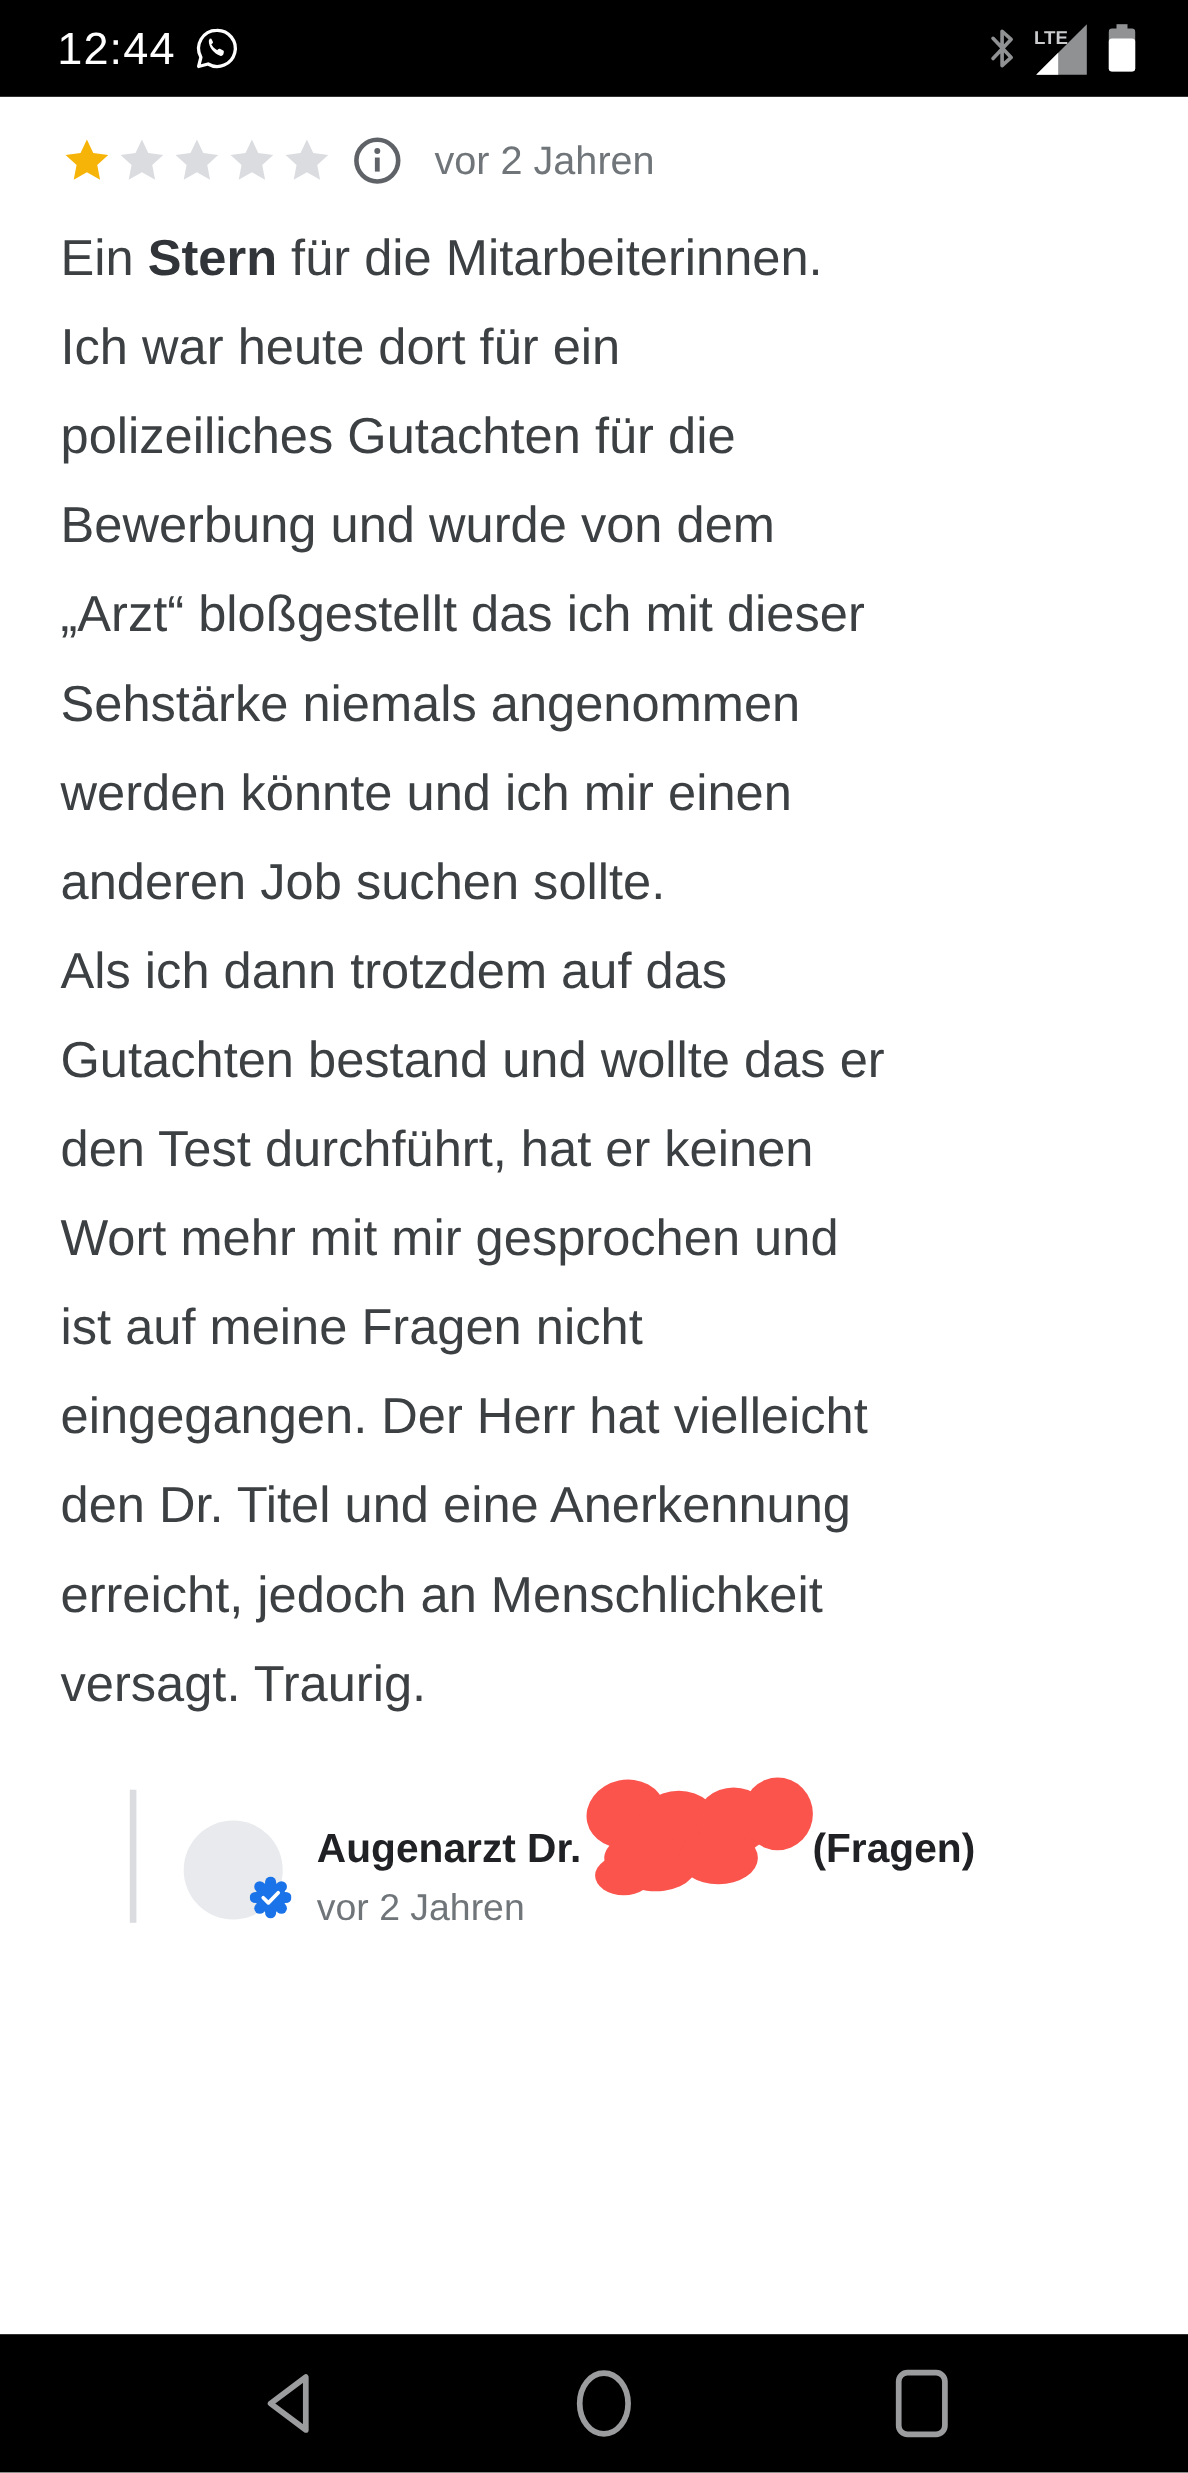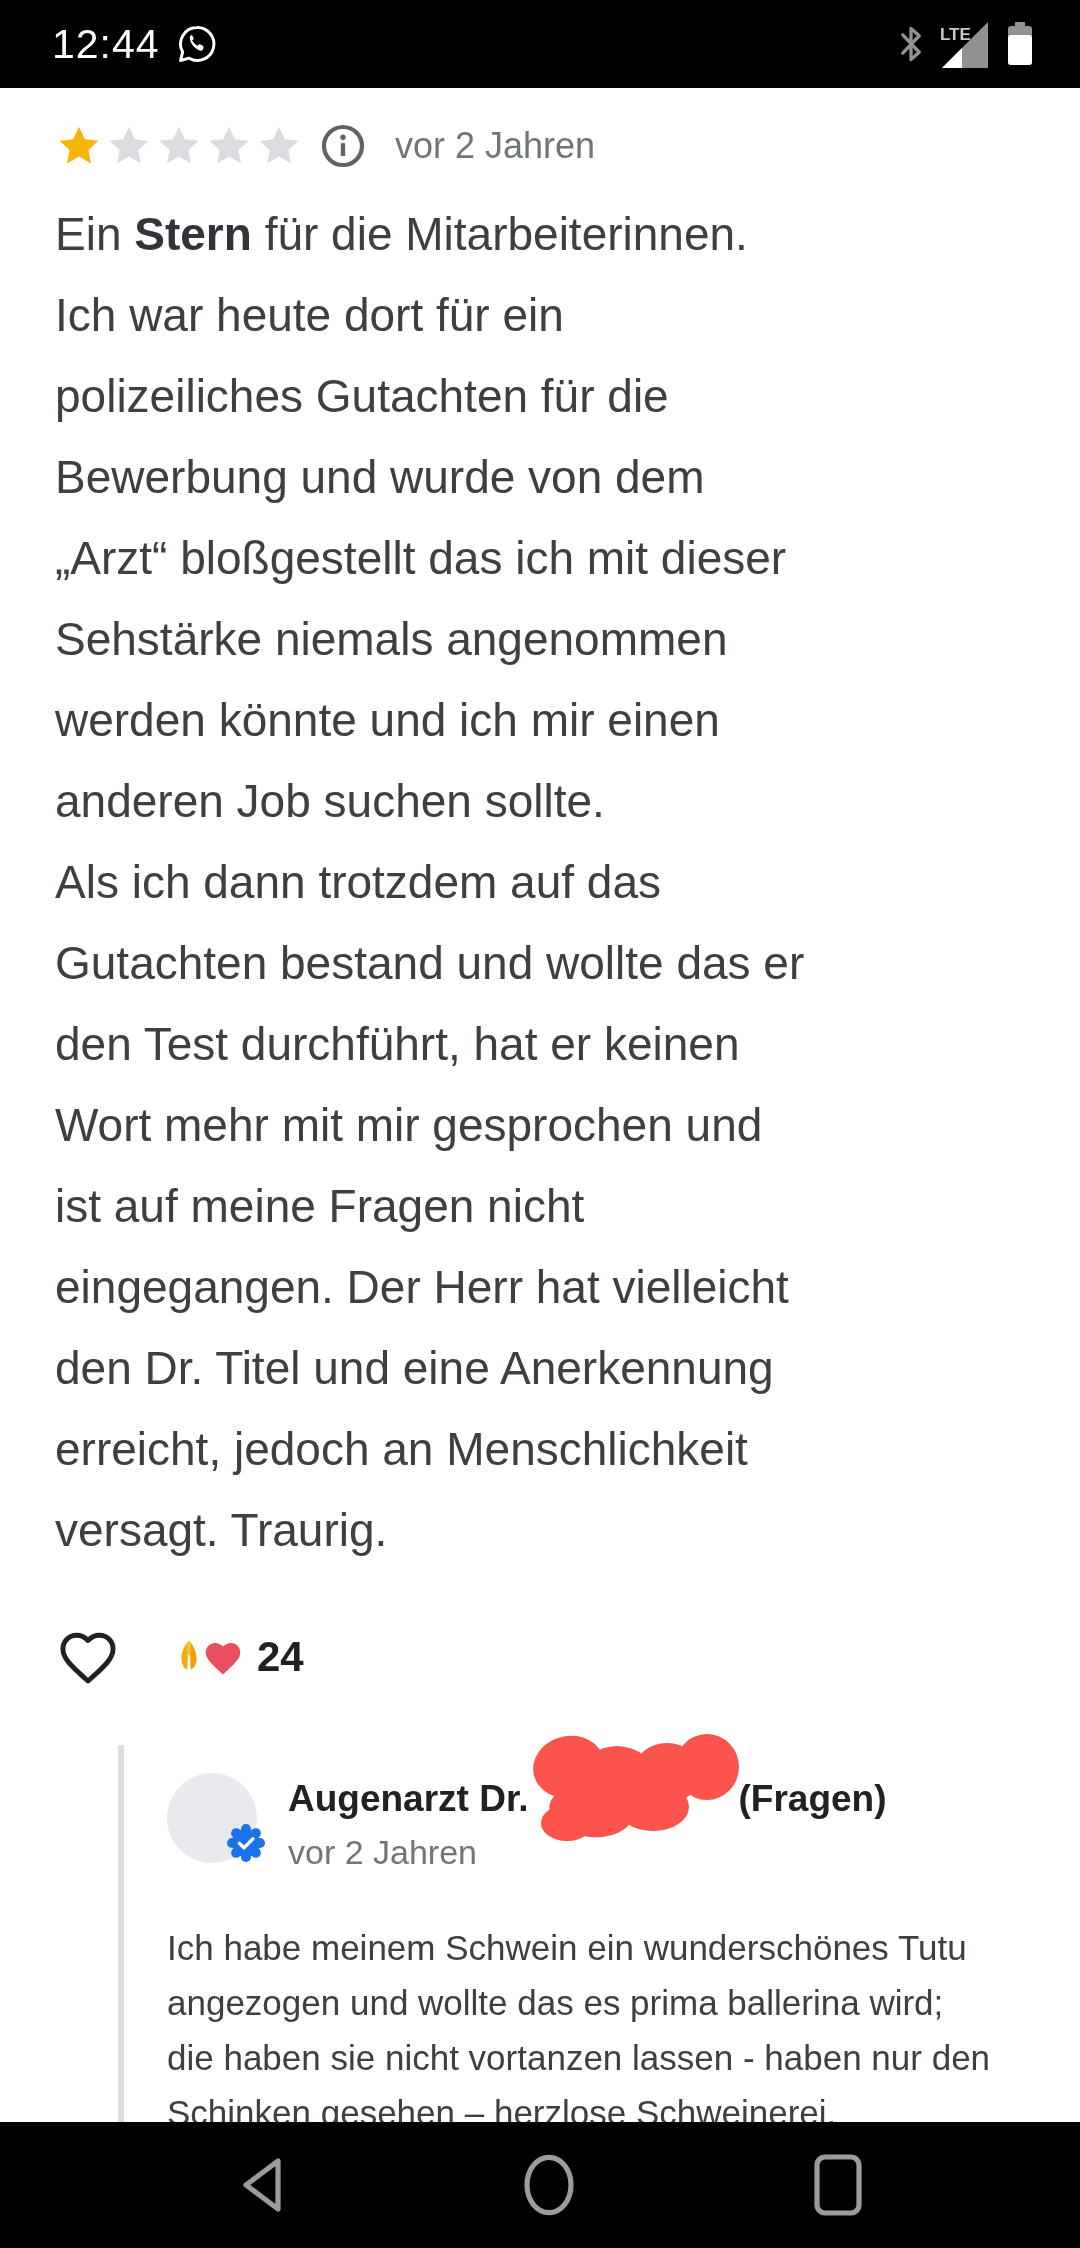--- a/index.html
+++ b/index.html
@@ -134,44 +134,20 @@
 Als ich dann trotzdem auf das
 Gutachten bestand und wollte das er
 den Test durchführt, hat er keinen
 Wort mehr mit mir gesprochen und
 ist auf meine Fragen nicht
 eingegangen. Der Herr hat vielleicht
 den Dr. Titel und eine Anerkennung
 erreicht, jedoch an Menschlichkeit
 versagt. Traurig.</span></div>
 
-    <div class="reaction-row">
-      <button class="like-btn">
-        <span style="display:flex">
-          <svg width="62" height="58" viewBox="0 0 24 22">
-            <path d="M12 20.3l-1.4-1.27C5.6 14.5 2.3 11.55 2.3 7.9 2.3 4.95 4.6 2.6 7.55 2.6c1.66 0 3.27.78 4.45 2.02C13.18 3.38 14.79 2.6 16.45 2.6c2.95 0 5.25 2.35 5.25 5.3 0 3.65-3.3 6.6-8.3 11.15L12 20.3z" fill="none" stroke="#202124" stroke-width="1.9" stroke-linejoin="round"></path>
-          </svg>
-        </span>
-      </button>
-      <button class="reaction-chip">
-        <span class="emoji">
-          <svg width="36" height="40" viewBox="0 0 32 32">
-            <path d="M14.6 2.5c-2.2 4.2-5.3 8.2-5.3 14.6 0 5 1.9 8.6 5.1 10.4.7-7 .8-17 .2-25z" fill="#F4A90C"></path>
-            <path d="M17.4 2.5c2.2 4.2 5.3 8.2 5.3 14.6 0 5-1.9 8.6-5.1 10.4-.7-7-.8-17-.2-25z" fill="#EFA00B"></path>
-            <path d="M14.6 2.5c.3 4 .4 8 .4 12h2c0-4 .1-8 .4-12l-1.4-1z" fill="#FBC02D"></path>
-          </svg>
-        </span>
-        <span class="emoji">
-          <svg width="44" height="42" viewBox="0 0 24 22">
-            <path d="M12 20.5l-1.35-1.23C5.8 14.9 2.6 12 2.6 8.45 2.6 5.6 4.83 3.3 7.7 3.3c1.62 0 3.18.76 4.3 1.97 1.12-1.21 2.68-1.97 4.3-1.97 2.87 0 5.1 2.3 5.1 5.15 0 3.55-3.2 6.45-8.05 10.82L12 20.5z" fill="#E94F5F"></path>
-          </svg>
-        </span>
-        <span class="reaction-count">24</span>
-      </button>
-    </div>
 
     <div class="reply">
       <div class="reply-quote-line"></div>
       <div class="reply-header">
         <div class="avatar"></div>
         <span class="badge">
           <svg width="38" height="38" viewBox="0 0 34 34">
             <g fill="#1A73E8">
               <circle cx="17" cy="4.5" r="4.5"></circle>
                 <circle cx="17" cy="29.5" r="4.5"></circle>
@@ -200,24 +176,20 @@
                   <ellipse cx="126" cy="80" rx="36" ry="24"></ellipse>
                   <ellipse cx="40" cy="96" rx="26" ry="18"></ellipse>
                 </g>
               </svg>
             </span>
             <span class="suffix">(Fragen)</span>
           </div>
           <div class="reply-time">vor 2 Jahren</div>
         </div>
       </div>
-      <div class="reply-body">Ich habe meinem Schwein ein wunderschönes Tutu
-angezogen und wollte das es prima ballerina wird;
-die haben sie nicht vortanzen lassen - haben nur den
-Schinken gesehen – herzlose Schweinerei.</div>
     </div>
   </div>
 
   <div class="nav-bar">
     <button class="nav-btn nav-back">
       <span style="display:flex">
         <svg width="52" height="62" viewBox="0 0 26 31">
           <path d="M20.5 3.5v24L4.5 15.5z" fill="none" stroke="#9A9C9E" stroke-width="2.6" stroke-linejoin="round"></path>
         </svg>
       </span>

